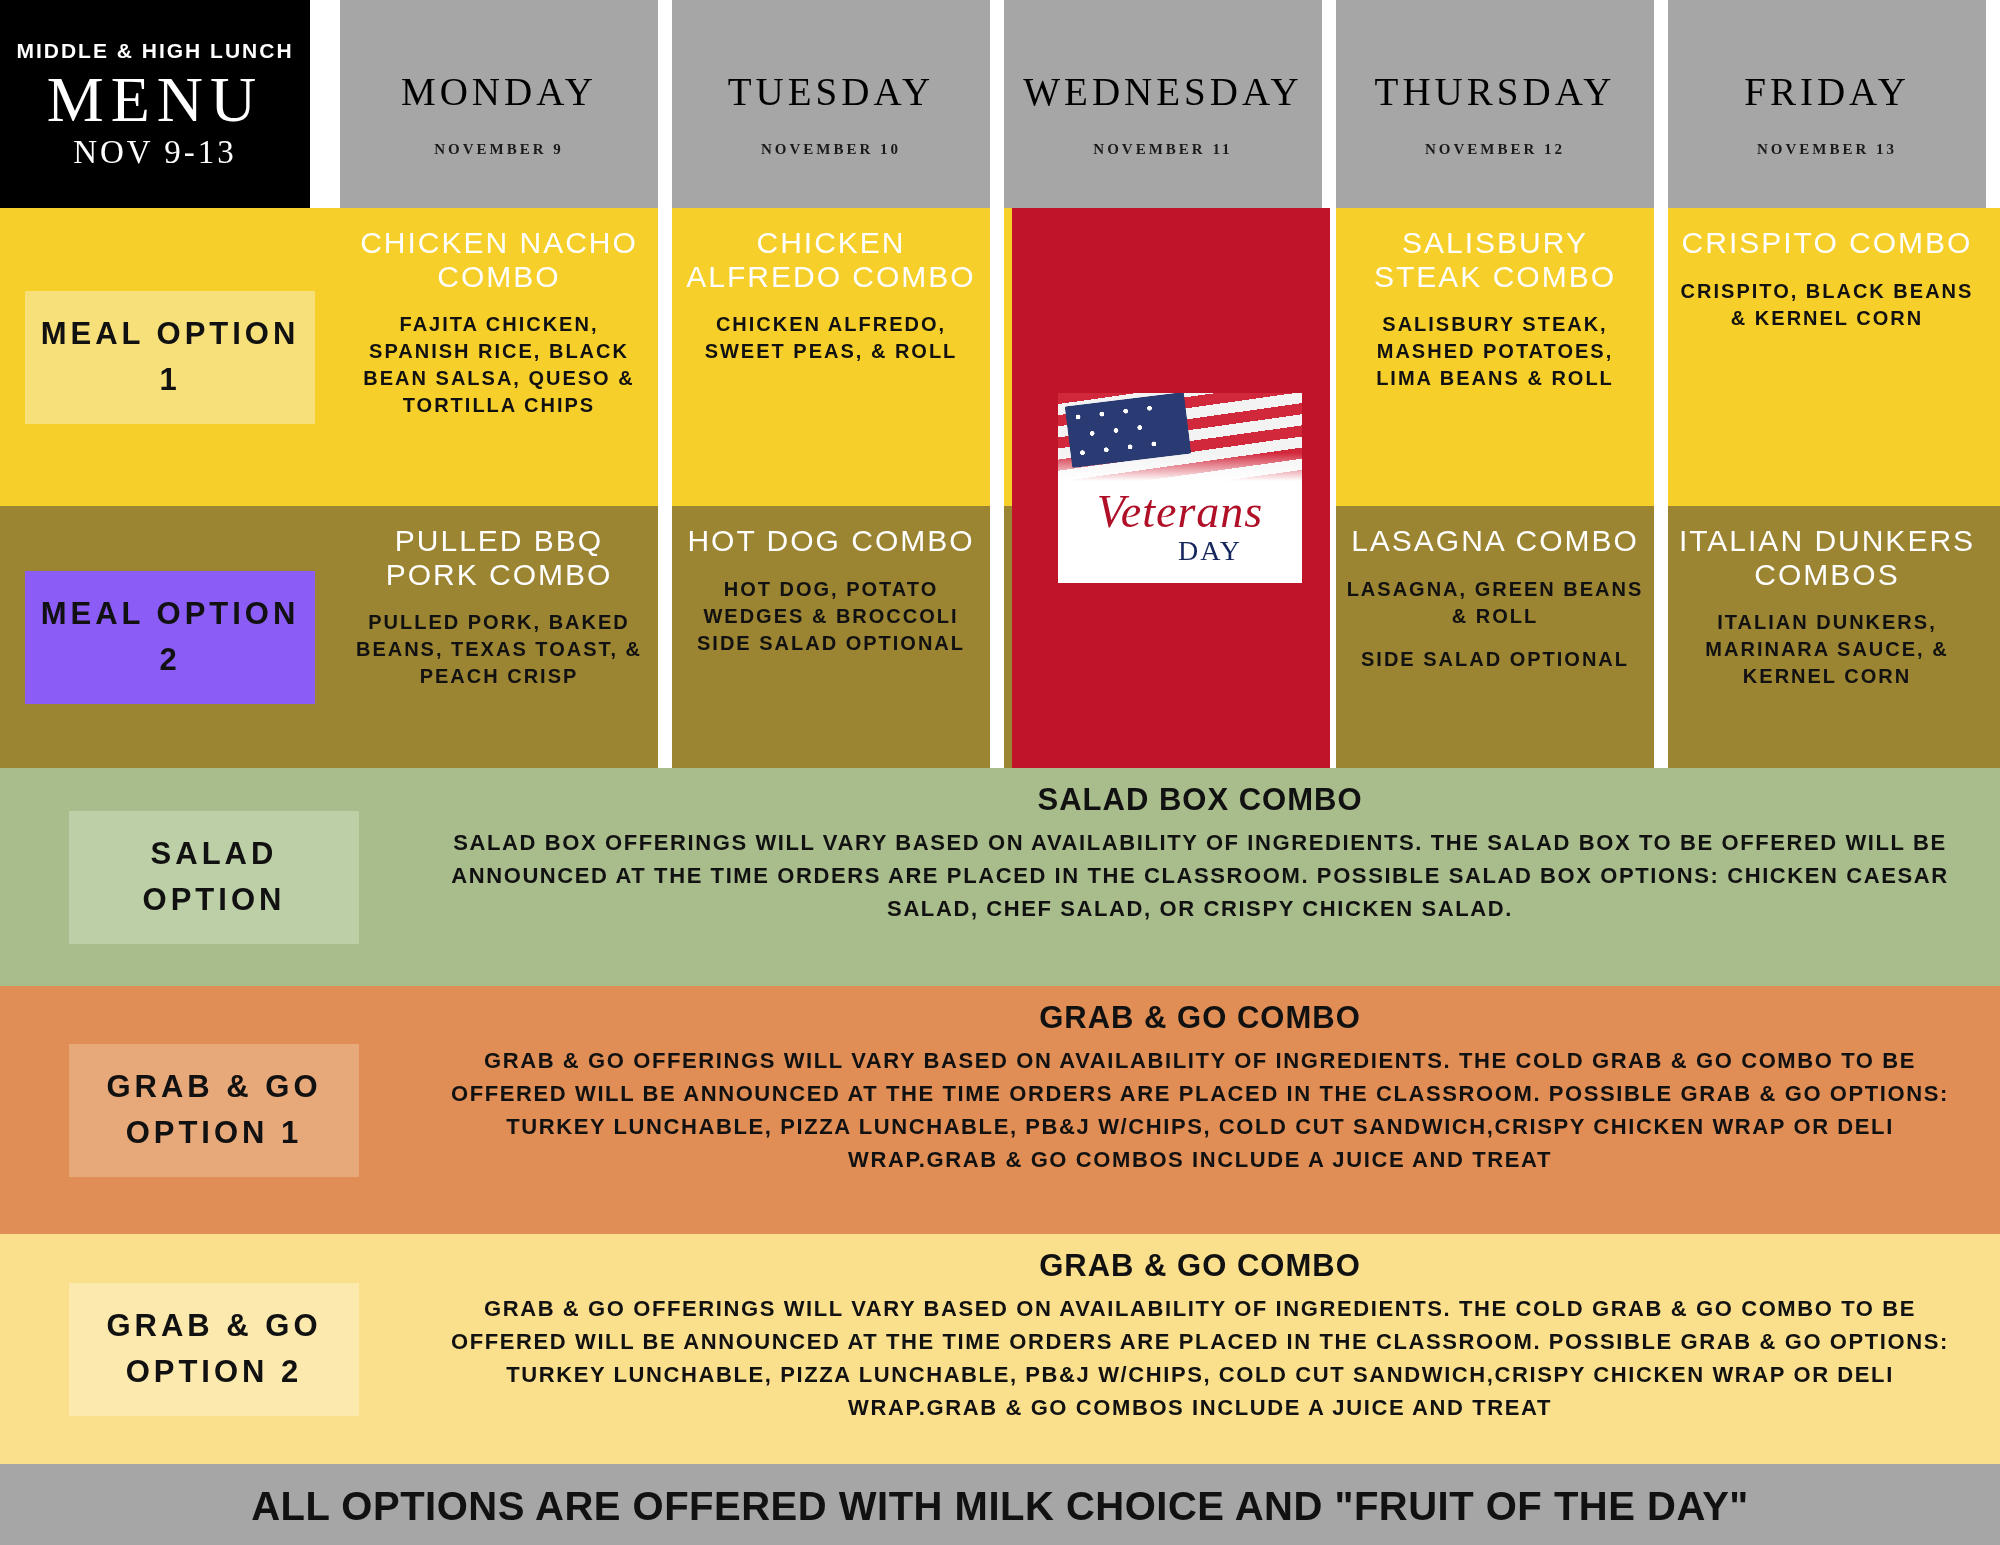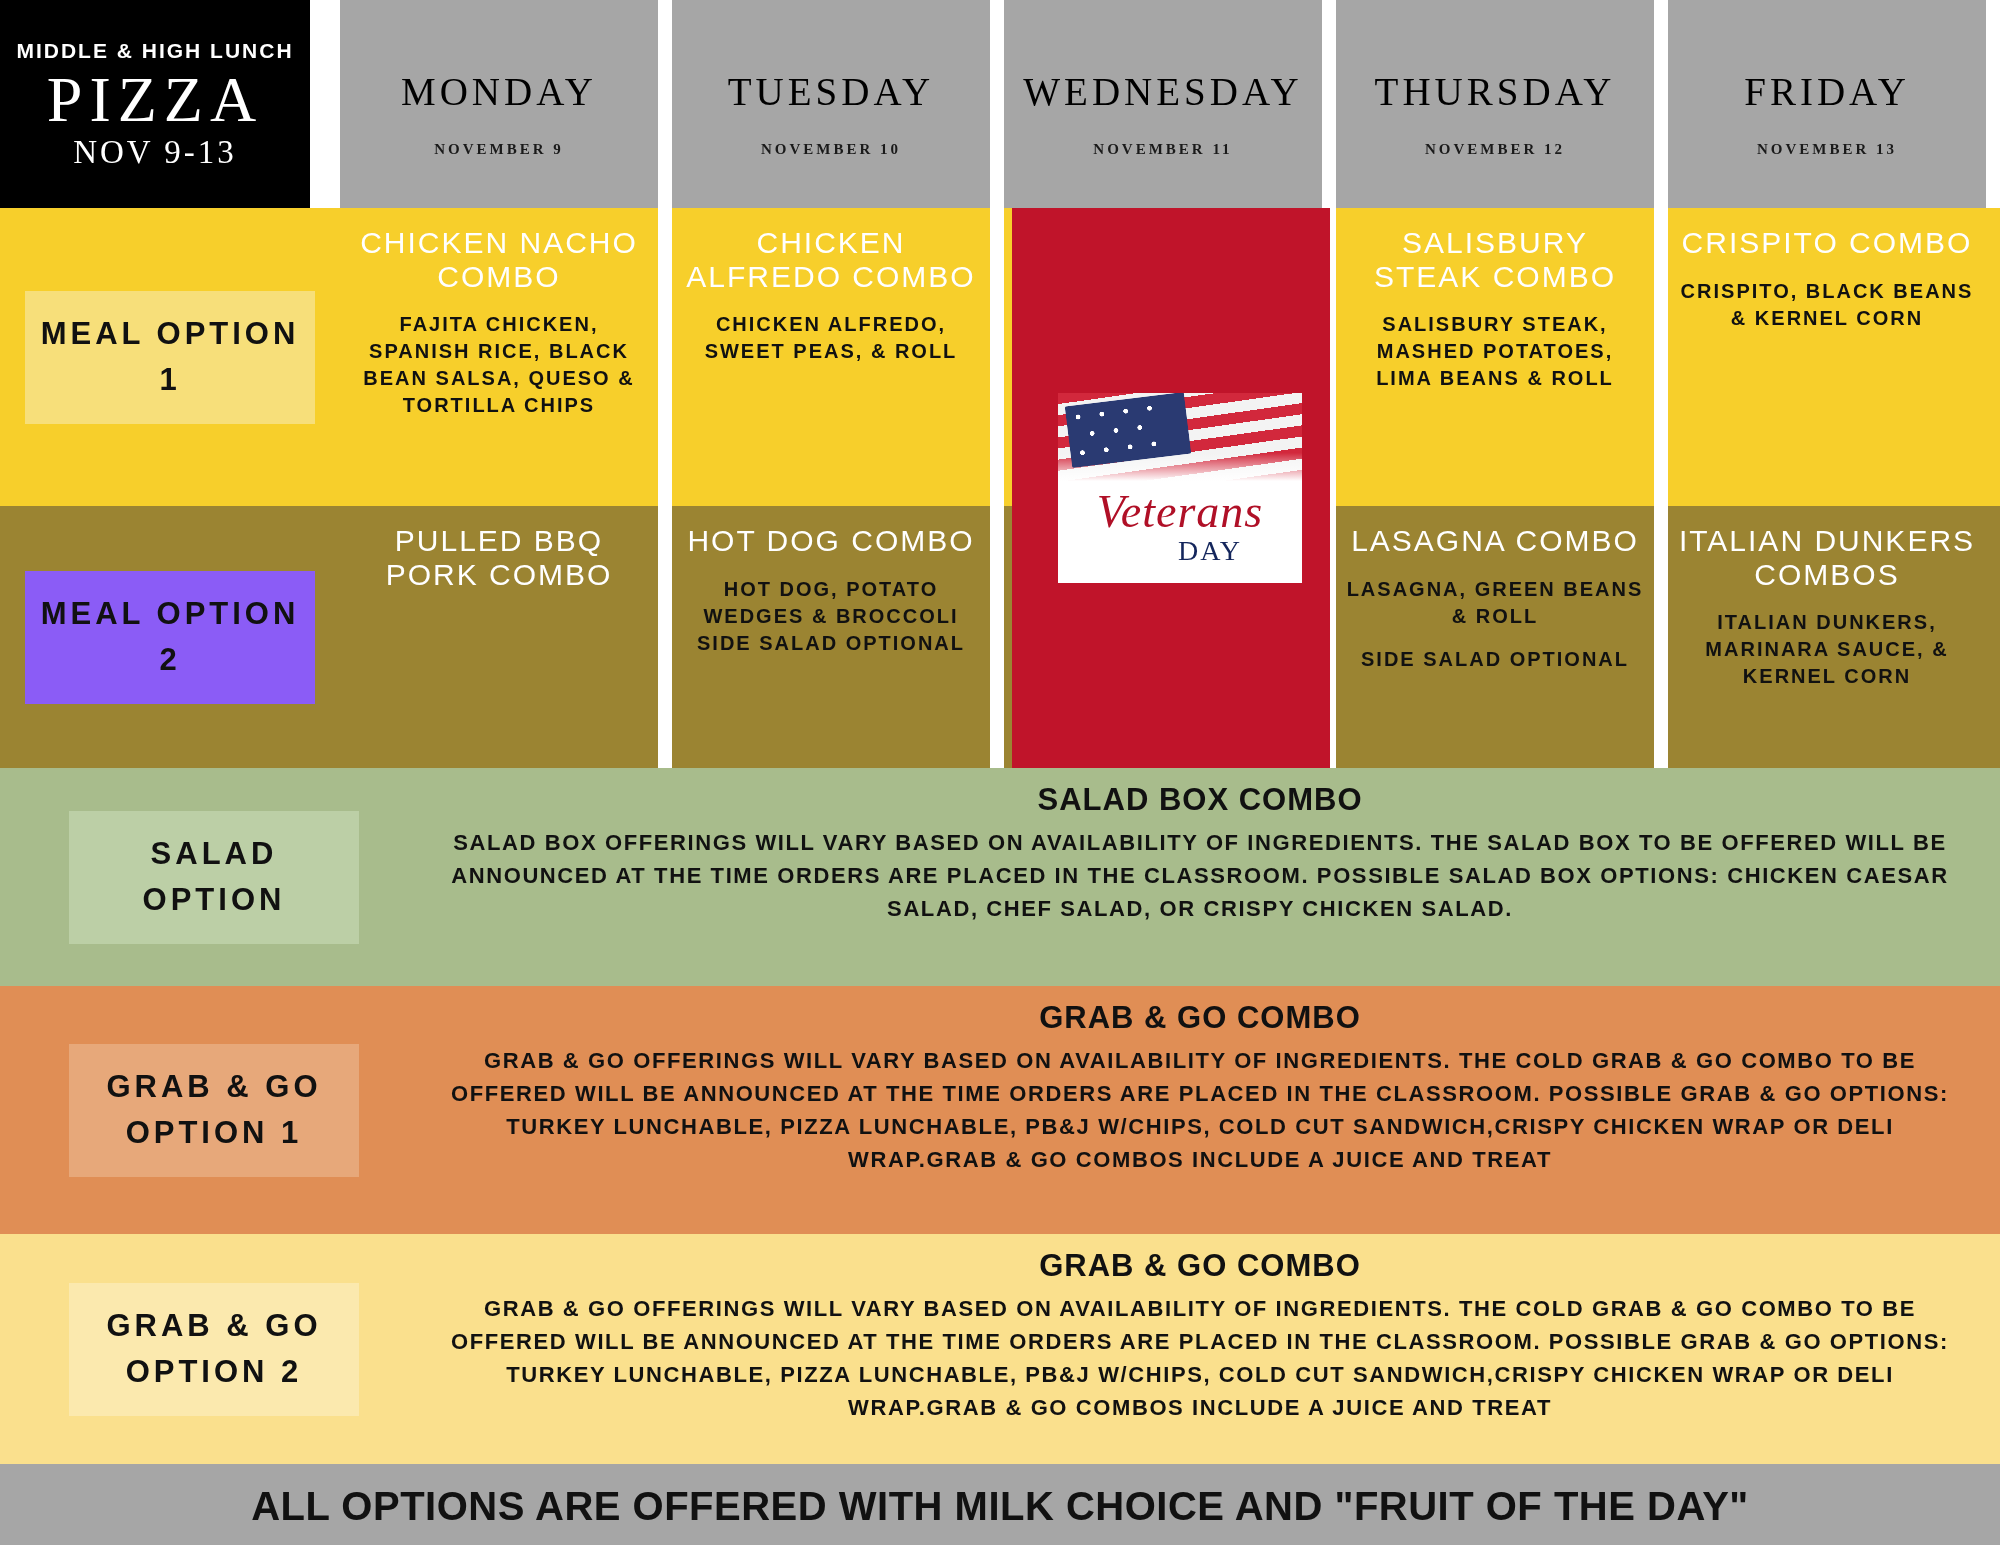--- a/index.html
+++ b/index.html
@@ -294,21 +294,21 @@
   }
 </style>
 </head>
 <body>
 
 <div class="page">
 
   <div class="row header-row">
     <div class="menu-block">
       <div class="menu-kicker">MIDDLE &amp; HIGH LUNCH</div>
-      <div class="menu-word">PIZZA</div>
+      <div class="menu-word">MENU</div>
       <div class="menu-dates">NOV 9-13</div>
     </div>
     <div class="menu-spacer"></div>
 
     <div class="day-head col-day">
       <div class="day-name">MONDAY</div>
       <div class="day-date">NOVEMBER 9</div>
     </div>
     <div class="gap"></div>
 
@@ -368,20 +368,21 @@
     </div>
   </div>
 
   <div class="row meal2-row band-olive">
     <div class="label-cell">
       <div class="label-chip chip-olive">MEAL OPTION 2</div>
     </div>
 
     <div class="meal-cell olive">
       <div class="meal-title">PULLED BBQ PORK COMBO</div>
+      <div class="meal-desc">PULLED PORK, BAKED BEANS, TEXAS TOAST, &amp; PEACH CRISP</div>
     </div>
     <div class="gap"></div>
 
     <div class="meal-cell olive">
       <div class="meal-title">HOT DOG COMBO</div>
       <div class="meal-desc">HOT DOG, POTATO WEDGES &amp; BROCCOLI SIDE SALAD OPTIONAL</div>
     </div>
     <div class="gap"></div>
 
     <div class="meal-cell olive"></div>

